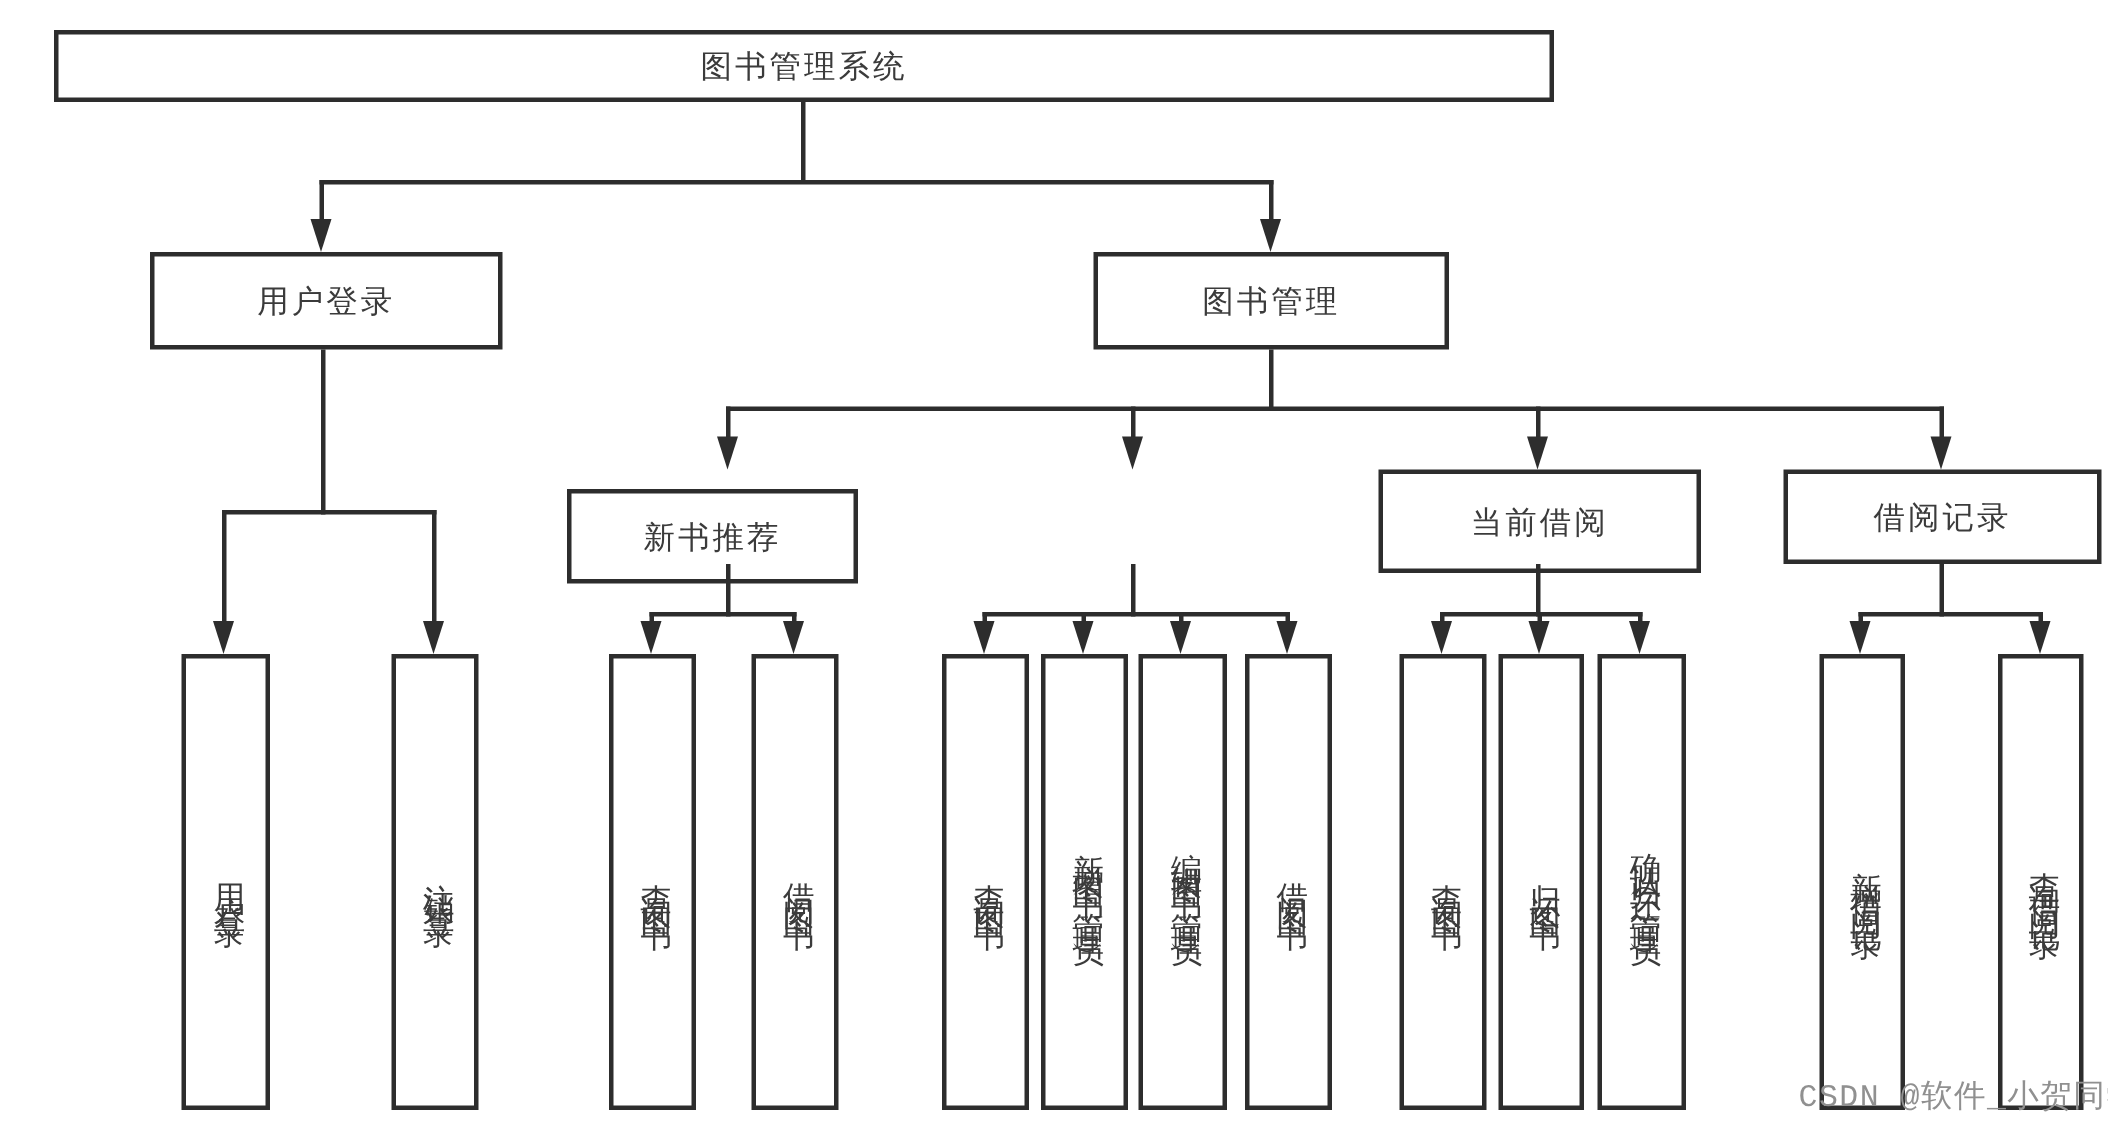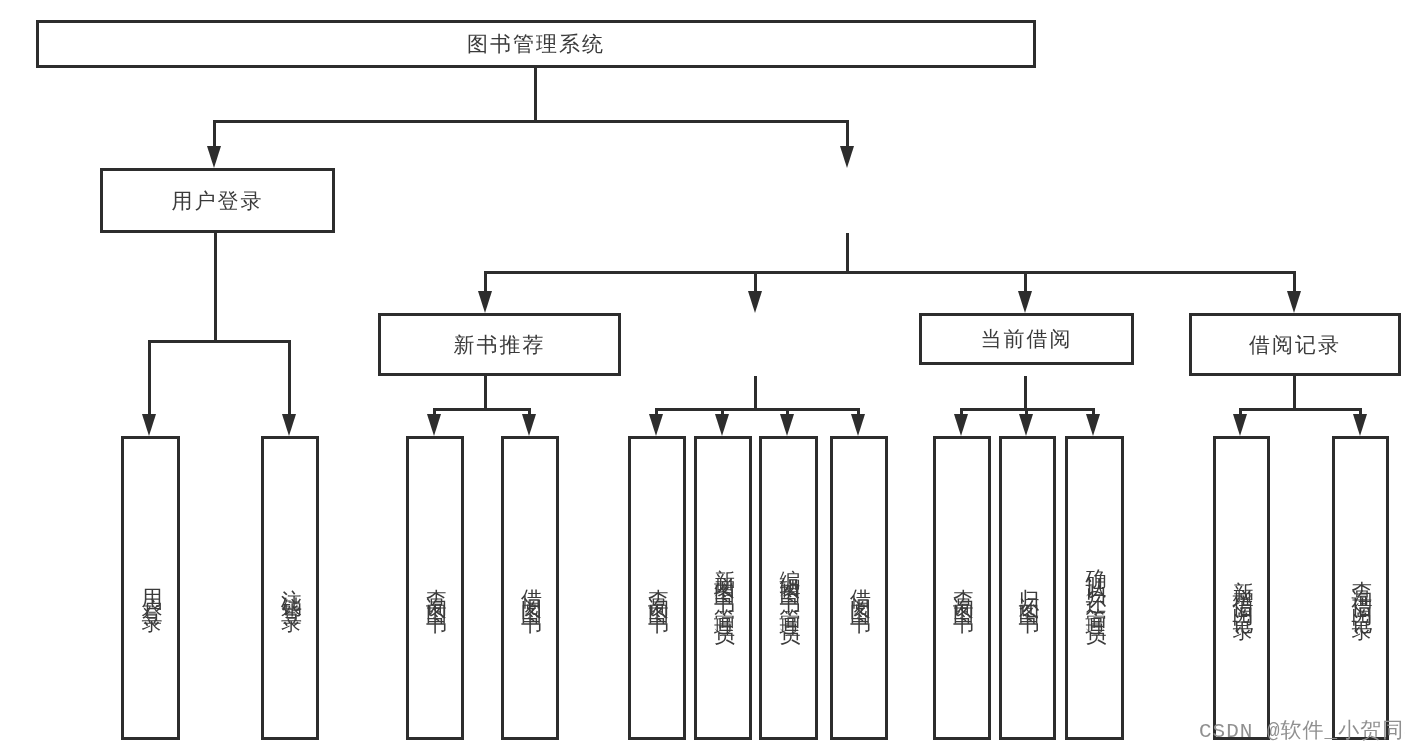--- a/index.html
+++ b/index.html
@@ -54,27 +54,30 @@
 <div id="stage">
 
   <div class="node" style="left:20px;top:20px;width:1000px;height:48px;">
     <span>图书管理系统</span>
   </div>
 
   <div class="node" style="left:84px;top:168px;width:235px;height:65px;">
     <span>用户登录</span>
   </div>
 
+  <div class="node" style="left:713px;top:168px;width:237px;height:65px;">
+    <span>图书管理</span>
+  </div>
 
-  <div class="node" style="left:362px;top:313px;width:243px;height:63px;">
+  <div class="node" style="left:362px;top:326px;width:194px;height:63px;">
     <span>新书推荐</span>
   </div>
 
 
-  <div class="node" style="left:903px;top:313px;width:215px;height:52px;">
+  <div class="node" style="left:903px;top:313px;width:215px;height:69px;">
     <span>当前借阅</span>
   </div>
 
   <div class="node" style="left:1173px;top:313px;width:212px;height:63px;">
     <span>借阅记录</span>
   </div>
 
   <div class="node vnode" style="left:105px;top:436px;width:59px;height:304px;">用户登录</div>
 
   <div class="node vnode" style="left:245px;top:436px;width:58px;height:304px;">注销登录</div>

